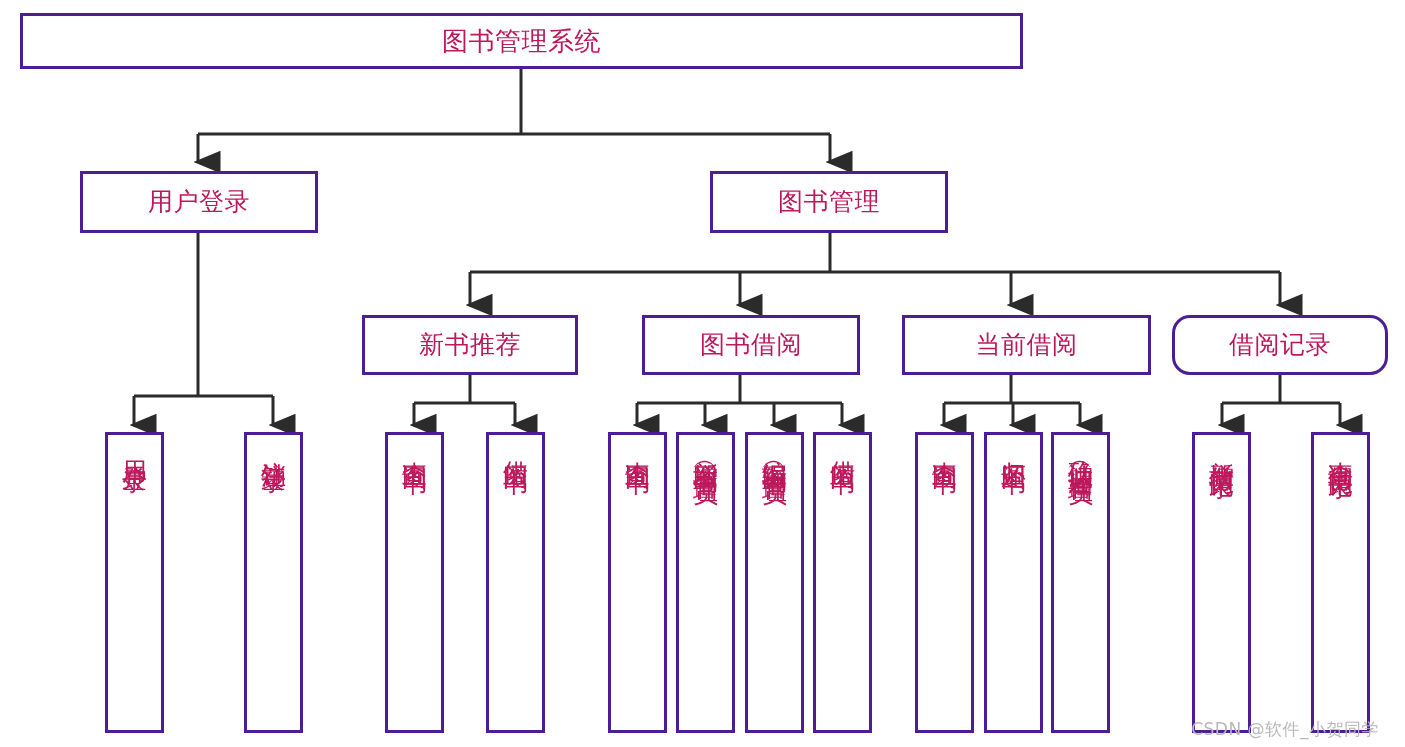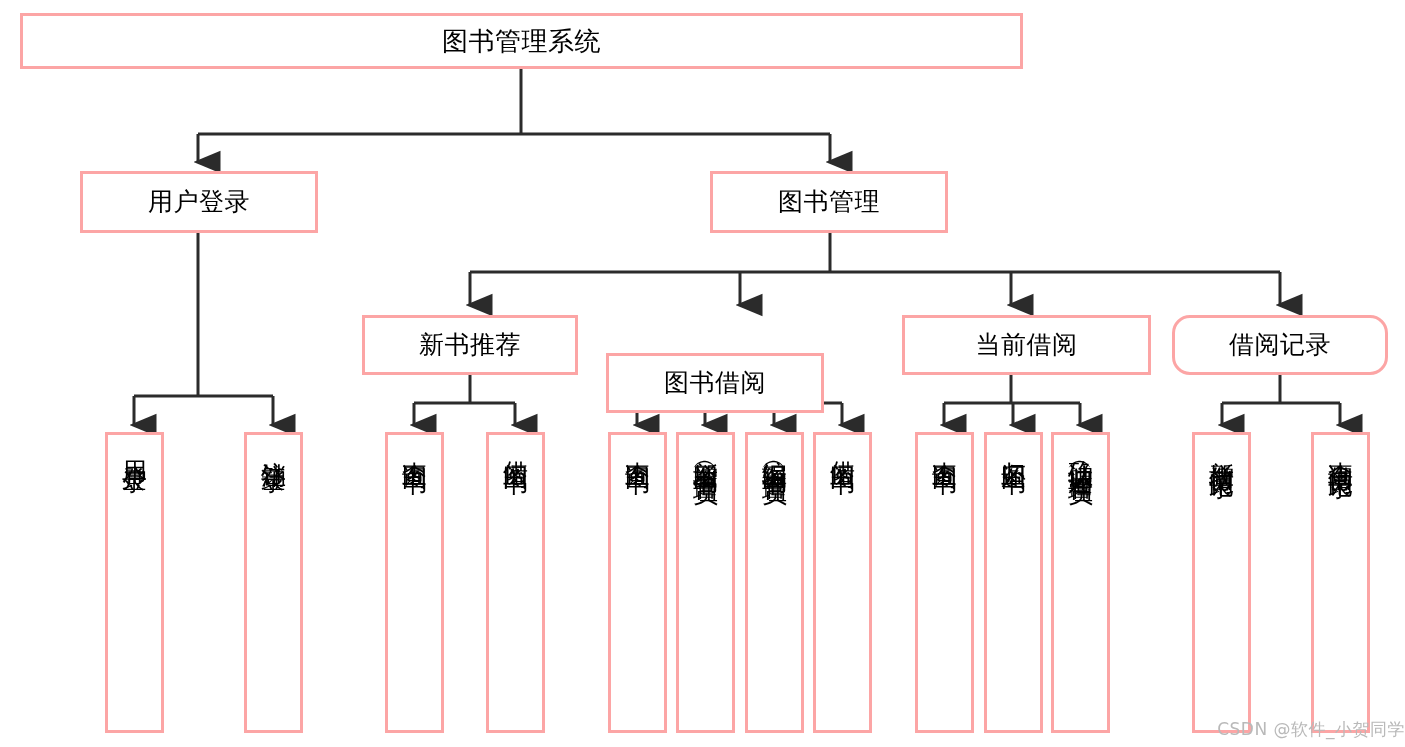--- a/index.html
+++ b/index.html
@@ -22,25 +22,25 @@
     left: 0;
     top: 0;
     width: 1405px;
     height: 747px;
     pointer-events: none;
   }
   .node {
     position: absolute;
     box-sizing: border-box;
     background: #ffffff;
-    border: 3px solid #fca5a5;
+    border: 3px solid #4c1d95;
     display: flex;
     align-items: center;
     justify-content: center;
-    color: #000000;
+    color: #be185d;
   }
   .node .label {
     display: block;
     text-align: center;
     line-height: 1.18;
     white-space: nowrap;
   }
   
   .node.horiz .label {
     font-size: 25px;
@@ -57,21 +57,21 @@
   .node.vert .label {
     writing-mode: vertical-rl;
     text-orientation: upright;
     font-size: 25px;
     line-height: 1.0;
     letter-spacing: 3px;
     white-space: nowrap;
   }
   .watermark {
     position: absolute;
-    right: 0;
+    right: 26px;
     bottom: 6px;
     font-size: 17px;
     color: #b9b9b9;
     letter-spacing: 0.5px;
     user-select: none;
     margin-top: 24px;
   }
 </style>
 </head>
 <body>
@@ -135,21 +135,21 @@
   <div class="node horiz" style="left:80px; top:171px; width:238px; height:62px;">
     <span class="label">用户登录</span>
   </div>
   <div class="node horiz" style="left:710px; top:171px; width:238px; height:62px;">
     <span class="label">图书管理</span>
   </div>
 
   <div class="node horiz" style="left:362px; top:315px; width:216px; height:60px;align-items:center;">
     <span class="label">新书推荐</span>
   </div>
-  <div class="node horiz" style="left:606px; top:315px; width:218px; height:60px;margin-top:38px;">
+  <div class="node horiz" style="left:642px; top:315px; width:218px; height:60px;">
     <span class="label">图书借阅</span>
   </div>
   <div class="node horiz" style="left:902px; top:315px; width:249px; height:60px;">
     <span class="label">当前借阅</span>
   </div>
   <div class="node horiz" style="left:1172px; top:315px; width:216px; height:60px;border-radius:18px;">
     <span class="label">借阅记录</span>
   </div>
 
   <div class="node vert" style="left:105px; top:432px; width:59px; height:301px;">

